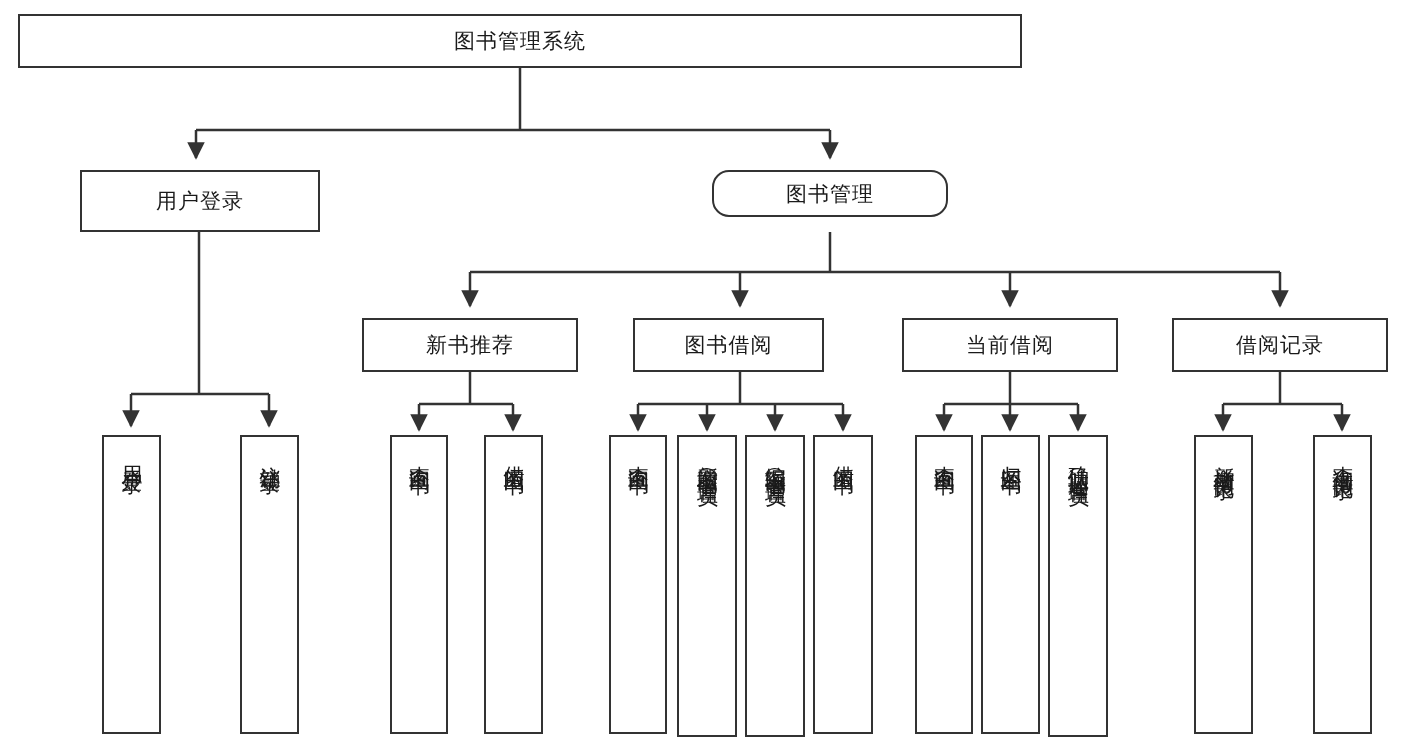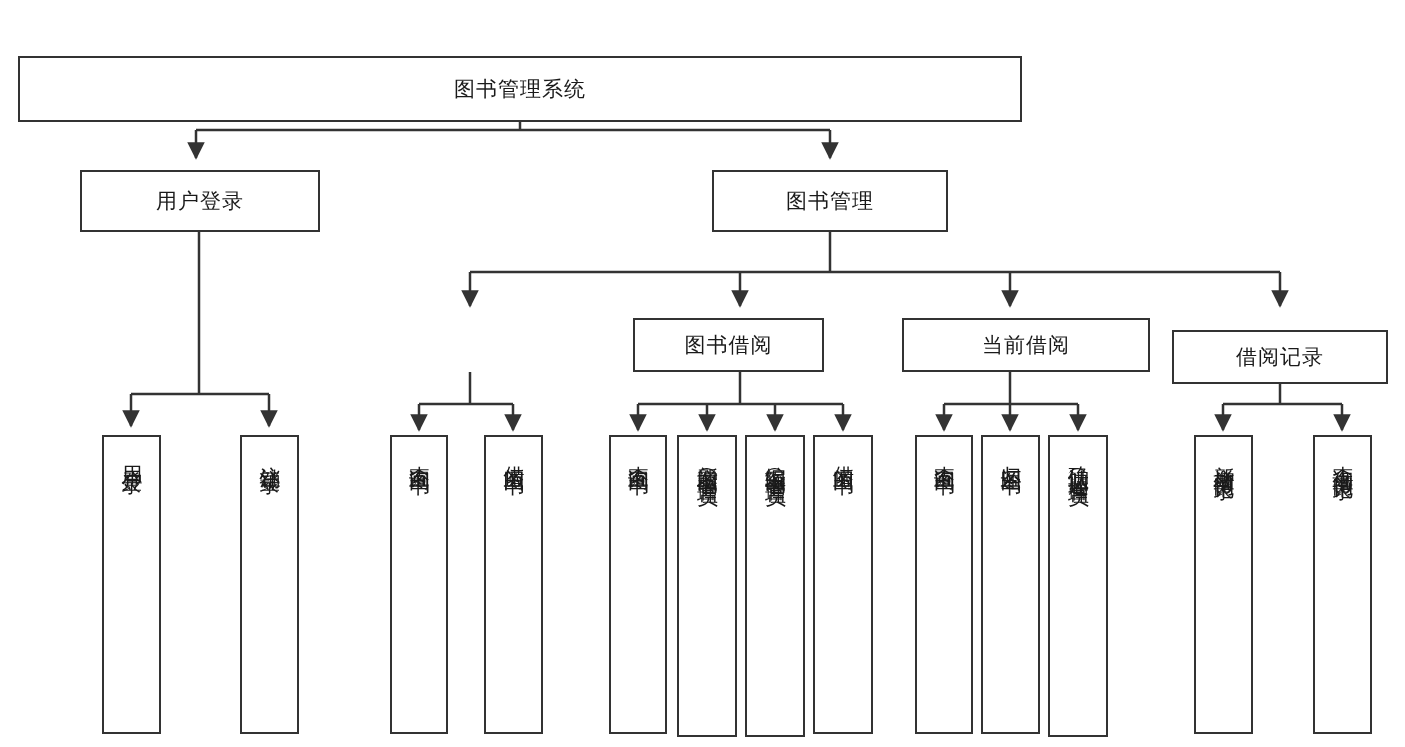--- a/index.html
+++ b/index.html
@@ -111,38 +111,41 @@
       <path d="M 1010 404 L 1010 430" marker-end="url(#arrow)"></path>
       <path d="M 1078 404 L 1078 430" marker-end="url(#arrow)"></path>
 
       <path d="M 1280 372 L 1280 404"></path>
       <path d="M 1223 404 L 1342 404"></path>
       <path d="M 1223 404 L 1223 430" marker-end="url(#arrow)"></path>
       <path d="M 1342 404 L 1342 430" marker-end="url(#arrow)"></path>
     </g>
   </svg>
 
-  <div class="node horiz" style="left:18px; top:14px; width:1004px; height:66px;margin-top:42px;">
+  <div class="node horiz" style="left:18px; top:14px; width:1004px; height:54px;">
     <span>图书管理系统</span>
   </div>
 
   <div class="node horiz" style="left:80px; top:170px; width:240px; height:62px;">
     <span>用户登录</span>
   </div>
-  <div class="node horiz" style="left:712px; top:170px; width:236px; height:62px;">
+  <div class="node horiz" style="left:712px; top:170px; width:236px; height:47px;border-radius:17px;">
     <span>图书管理</span>
   </div>
 
+  <div class="node horiz" style="left:362px; top:318px; width:216px; height:54px;">
+    <span>新书推荐</span>
+  </div>
   <div class="node horiz" style="left:633px; top:318px; width:191px; height:54px;">
     <span>图书借阅</span>
   </div>
-  <div class="node horiz" style="left:902px; top:318px; width:248px; height:54px;">
+  <div class="node horiz" style="left:902px; top:318px; width:216px; height:54px;">
     <span>当前借阅</span>
   </div>
-  <div class="node horiz" style="left:1172px; top:330px; width:216px; height:54px;justify-content:center;">
+  <div class="node horiz" style="left:1172px; top:318px; width:216px; height:54px;justify-content:center;">
     <span>借阅记录</span>
   </div>
 
   <div class="node vert" style="left:102px; top:435px; width:59px; height:299px;">
     <span class="vtext">用户登录</span>
   </div>
   <div class="node vert" style="left:240px; top:435px; width:59px; height:299px;">
     <span class="vtext">注销登录</span>
   </div>
 

